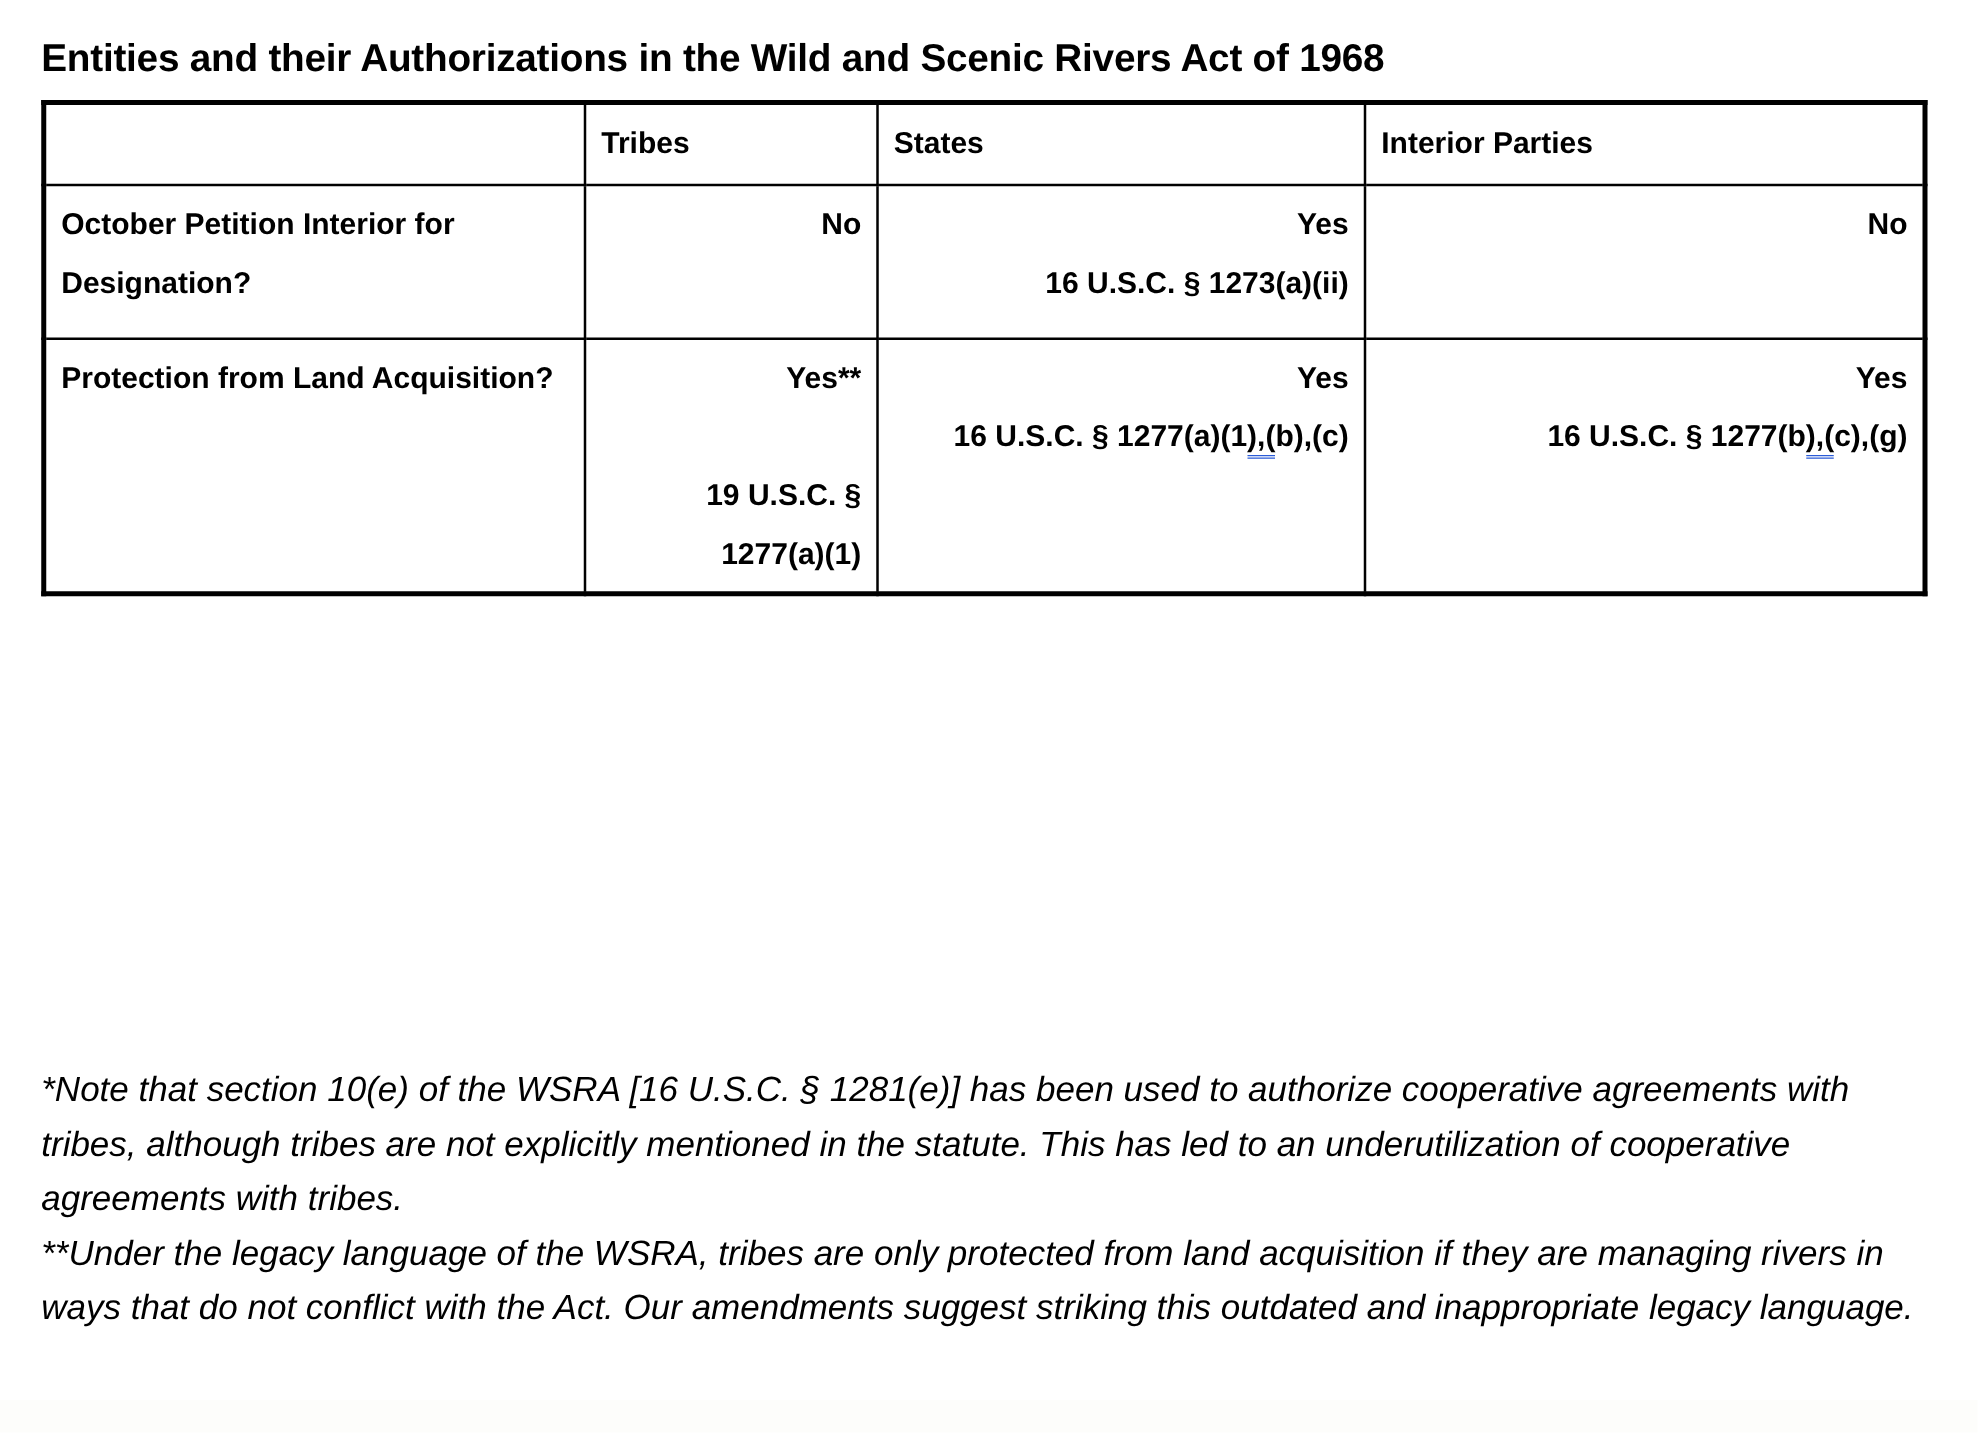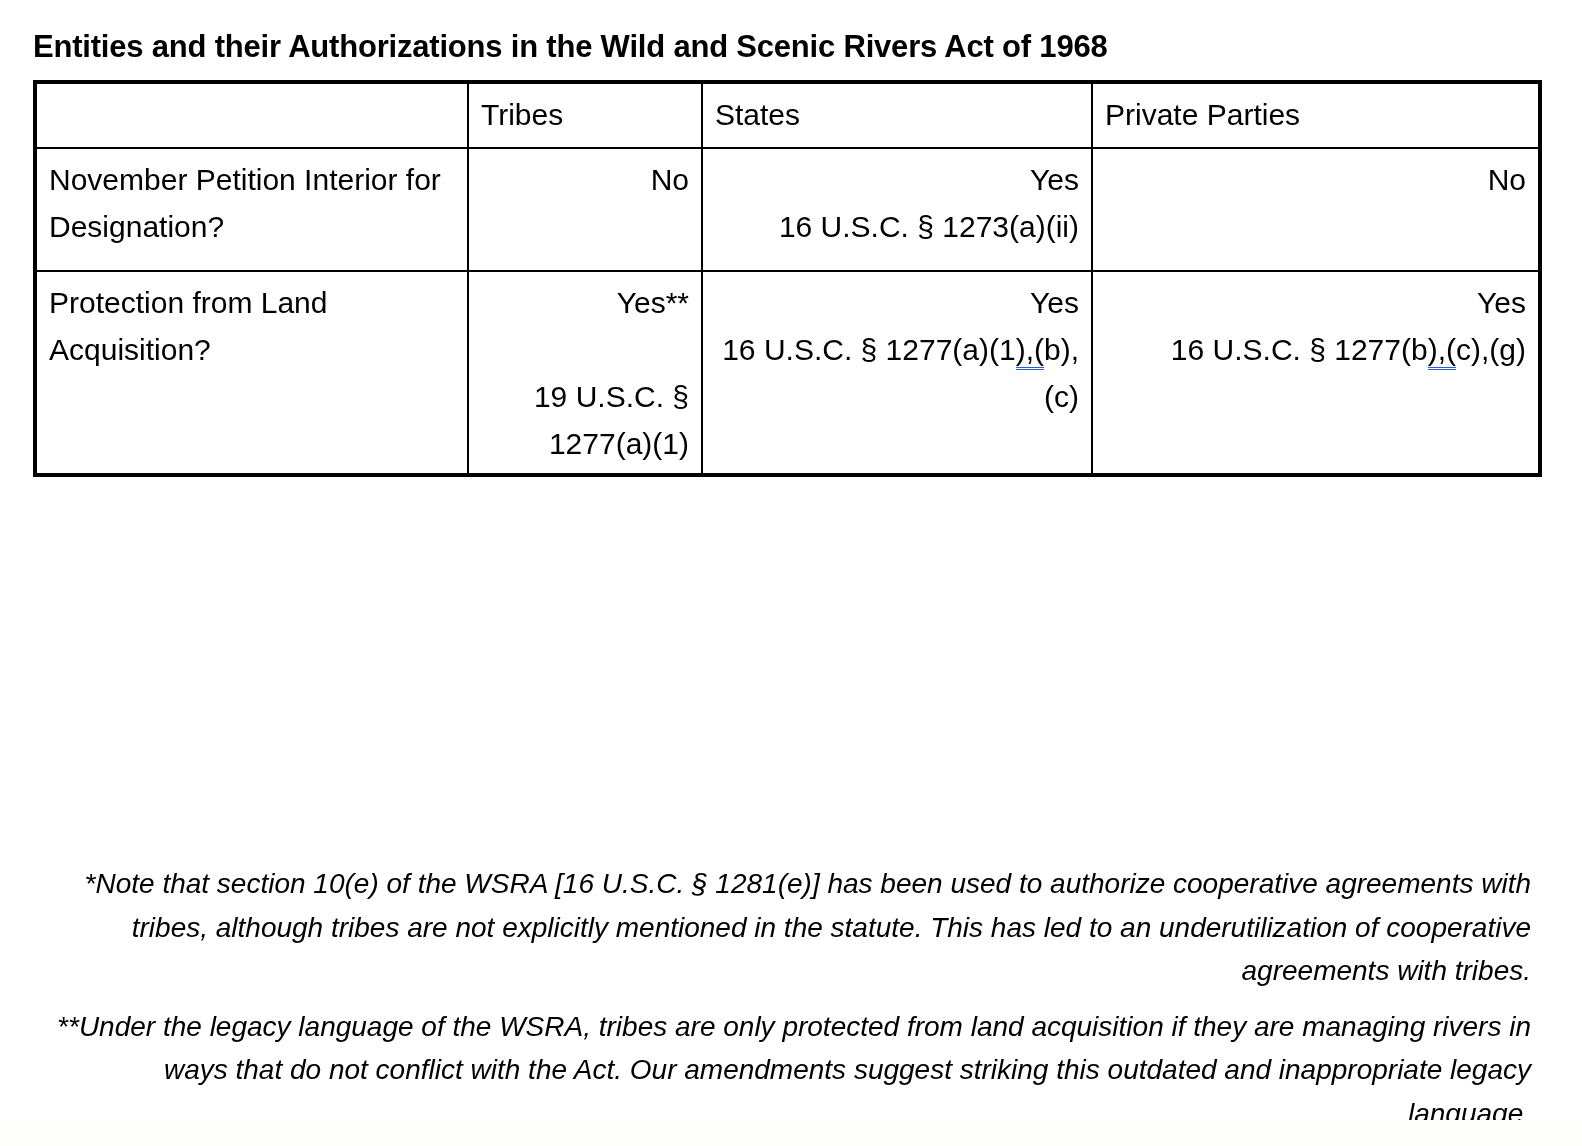--- a/index.html
+++ b/index.html
@@ -47,23 +47,23 @@
     top: 80px;
     width: 1505px;
     border-collapse: collapse;
     table-layout: fixed;
     border: 4px solid #000;
   }
   table.auth-table td, table.auth-table th {
     border: 2px solid #000;
     vertical-align: top;
     padding: 7px 12px 6px 12px;
-    font-size: 30px;
+    font-size: 24px;
     line-height: 47px;
-    font-weight: normal;
+    font-weight: bold;
     text-align: left;
   }
   th.col-head {
     font-weight: bold;
     font-size: 29px;
     line-height: 40px;
     padding-top: 6px;
   }
   .c0 { width: 433px; }
   .c1 { width: 234px; }
@@ -88,22 +88,21 @@
   .notes {
     position: absolute;
     left: 33px;
     top: 850px;
     width: 1510px;
     font-size: 28px;
     font-style: italic;
     line-height: 43.5px;
   }
   .notes p {
-    margin: 12px;
-    text-align: right;
+    margin: 0;
   }
 </style>
 </head>
 <body>
 
 <div class="page">
 
   <div class="doc-title">Entities and their Authorizations in the Wild and Scenic Rivers Act of 1968</div>
 
   <table class="auth-table">
@@ -111,26 +110,26 @@
       <col class="c0">
         <col class="c1">
         <col class="c2">
         <col class="c3">
     </colgroup>
     <thead>
       <tr class="head-row">
         <th class="col-head"></th>
         <th class="col-head">Tribes</th>
         <th class="col-head">States</th>
-        <th class="col-head">Private Parties</th>
+        <th class="col-head">Interior Parties</th>
       </tr>
     </thead>
     <tbody>
       <tr class="r0">
-        <td>November Petition Interior for Designation?</td>
+        <td>October Petition Interior for Designation?</td>
         <td>
           <span class="cellline">No</span>
         </td>
         <td>
           <span class="cellline">Yes</span>
           <span class="cellline">16 U.S.C. § 1273(a)(ii)</span>
         </td>
         <td>
           <span class="cellline">No</span>
         </td>

